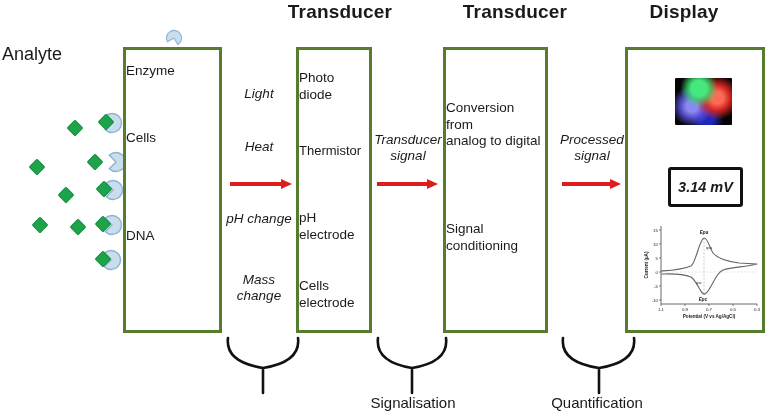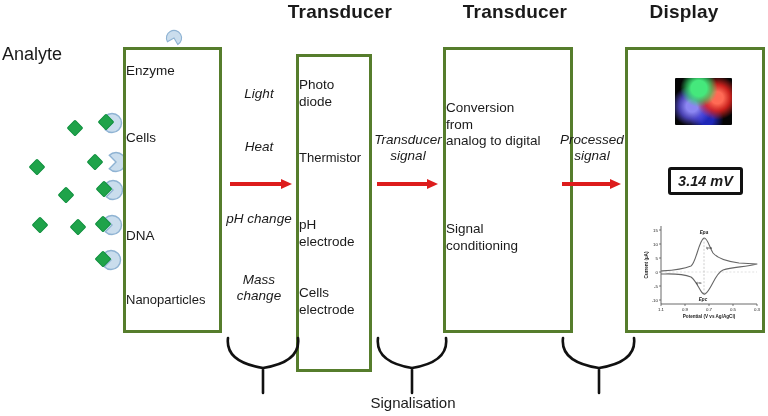--- a/index.html
+++ b/index.html
@@ -24,21 +24,21 @@
   .led{
     position:absolute;left:47px;top:28px;width:57px;height:47px;border-radius:1px;
     background:
       radial-gradient(circle at 42% 22%, #45e87c 0 16%, rgba(50,215,105,.65) 26%, rgba(30,150,70,0) 38%),
       radial-gradient(circle at 74% 42%, #ff6a55 0 12%, rgba(250,40,35,.8) 26%, rgba(180,20,20,0) 44%),
       radial-gradient(circle at 30% 60%, #8c86f2 0 12%, rgba(95,85,235,.75) 26%, rgba(60,50,190,0) 42%),
       radial-gradient(circle at 56% 88%, rgba(35,45,215,.85) 0 12%, rgba(25,30,160,0) 32%),
       #050505;
   }
   .readout{
-    position:absolute;left:40px;top:117px;width:75px;height:28px;border:3.5px solid #111;border-radius:3px;
+    position:absolute;left:40px;top:117px;width:75px;height:40px;border:3.5px solid #111;border-radius:3px;
     display:flex;align-items:center;justify-content:center;font-size:14.5px;font-weight:bold;font-style:italic;background:#fff;box-sizing:border-box;
   }
   .cv{position:absolute;left:13px;top:170px;}
   .cv text{font-family:"Liberation Sans",sans-serif;fill:#222;}
 </style>
 </head>
 <body>
 
 <div id="stage">
 
@@ -88,34 +88,33 @@
 
   <div class="dia" style="left:99.5px;top:115.5px"></div>
   <div class="dia" style="left:97.5px;top:182.5px"></div>
   <div class="dia" style="left:96.5px;top:217.5px"></div>
   <div class="dia" style="left:96.5px;top:252.5px"></div>
 
   <div class="gbox" style="left:123px;top:47px;width:99px;height:286px">
     <div class="bi" style="top:13px">Enzyme</div>
     <div class="bi" style="top:80px">Cells</div>
     <div class="bi" style="top:178px">DNA</div>
-    <div class="bi" style="top:242px;font-size:13px">Nanoparticles</div>
-  </div>
-
-  <div class="gbox" style="left:296px;top:54px;width:76px;height:318px">
+  </div>
+
+  <div class="gbox" style="left:296px;top:47px;width:76px;height:286px">
     <div class="bi preline" style="top:20px">Photo
 diode</div>
     <div class="bi" style="top:93px;font-size:13px">Thermistor</div>
     <div class="bi preline" style="top:160px">pH
 electrode</div>
     <div class="bi preline" style="top:228px">Cells
 electrode</div>
   </div>
 
-  <div class="gbox" style="left:443px;top:47px;width:130px;height:286px">
+  <div class="gbox" style="left:443px;top:47px;width:105px;height:286px">
     <div class="bi preline" style="top:50px">Conversion
 from
 analog to digital</div>
     <div class="bi preline" style="top:171px">Signal
 conditioning</div>
   </div>
 
   <div class="gbox" style="left:625px;top:47px;width:140px;height:286px">
     <div class="led"></div>
     <div class="readout">3.14 mV</div>
@@ -192,14 +191,15 @@
     <path d="M6 2 C4 18 16 28 41 32 M76 2 C78 18 66 28 41 32 M41 32 L41 57" fill="none" stroke="#111" stroke-width="2.6" stroke-linecap="round"></path>
   </svg>
   <svg class="bracesvg" style="left:374px" width="78" height="62" viewBox="0 0 78 62">
     <path d="M4 2 C2 18 14 28 38 32 M72 2 C74 18 62 28 38 32 M38 32 L38 57" fill="none" stroke="#111" stroke-width="2.6" stroke-linecap="round"></path>
   </svg>
   <svg class="bracesvg" style="left:559px" width="80" height="62" viewBox="0 0 80 62">
     <path d="M4 2 C2 18 14 28 40 32 M75 2 C77 18 65 28 40 32 M40 32 L40 57" fill="none" stroke="#111" stroke-width="2.6" stroke-linecap="round"></path>
   </svg>
 
   <div class="proc" style="left:338px">Signalisation</div>
+  <div class="proc" style="left:522px">Quantification</div>
 
 </div>
 
 </body></html>

